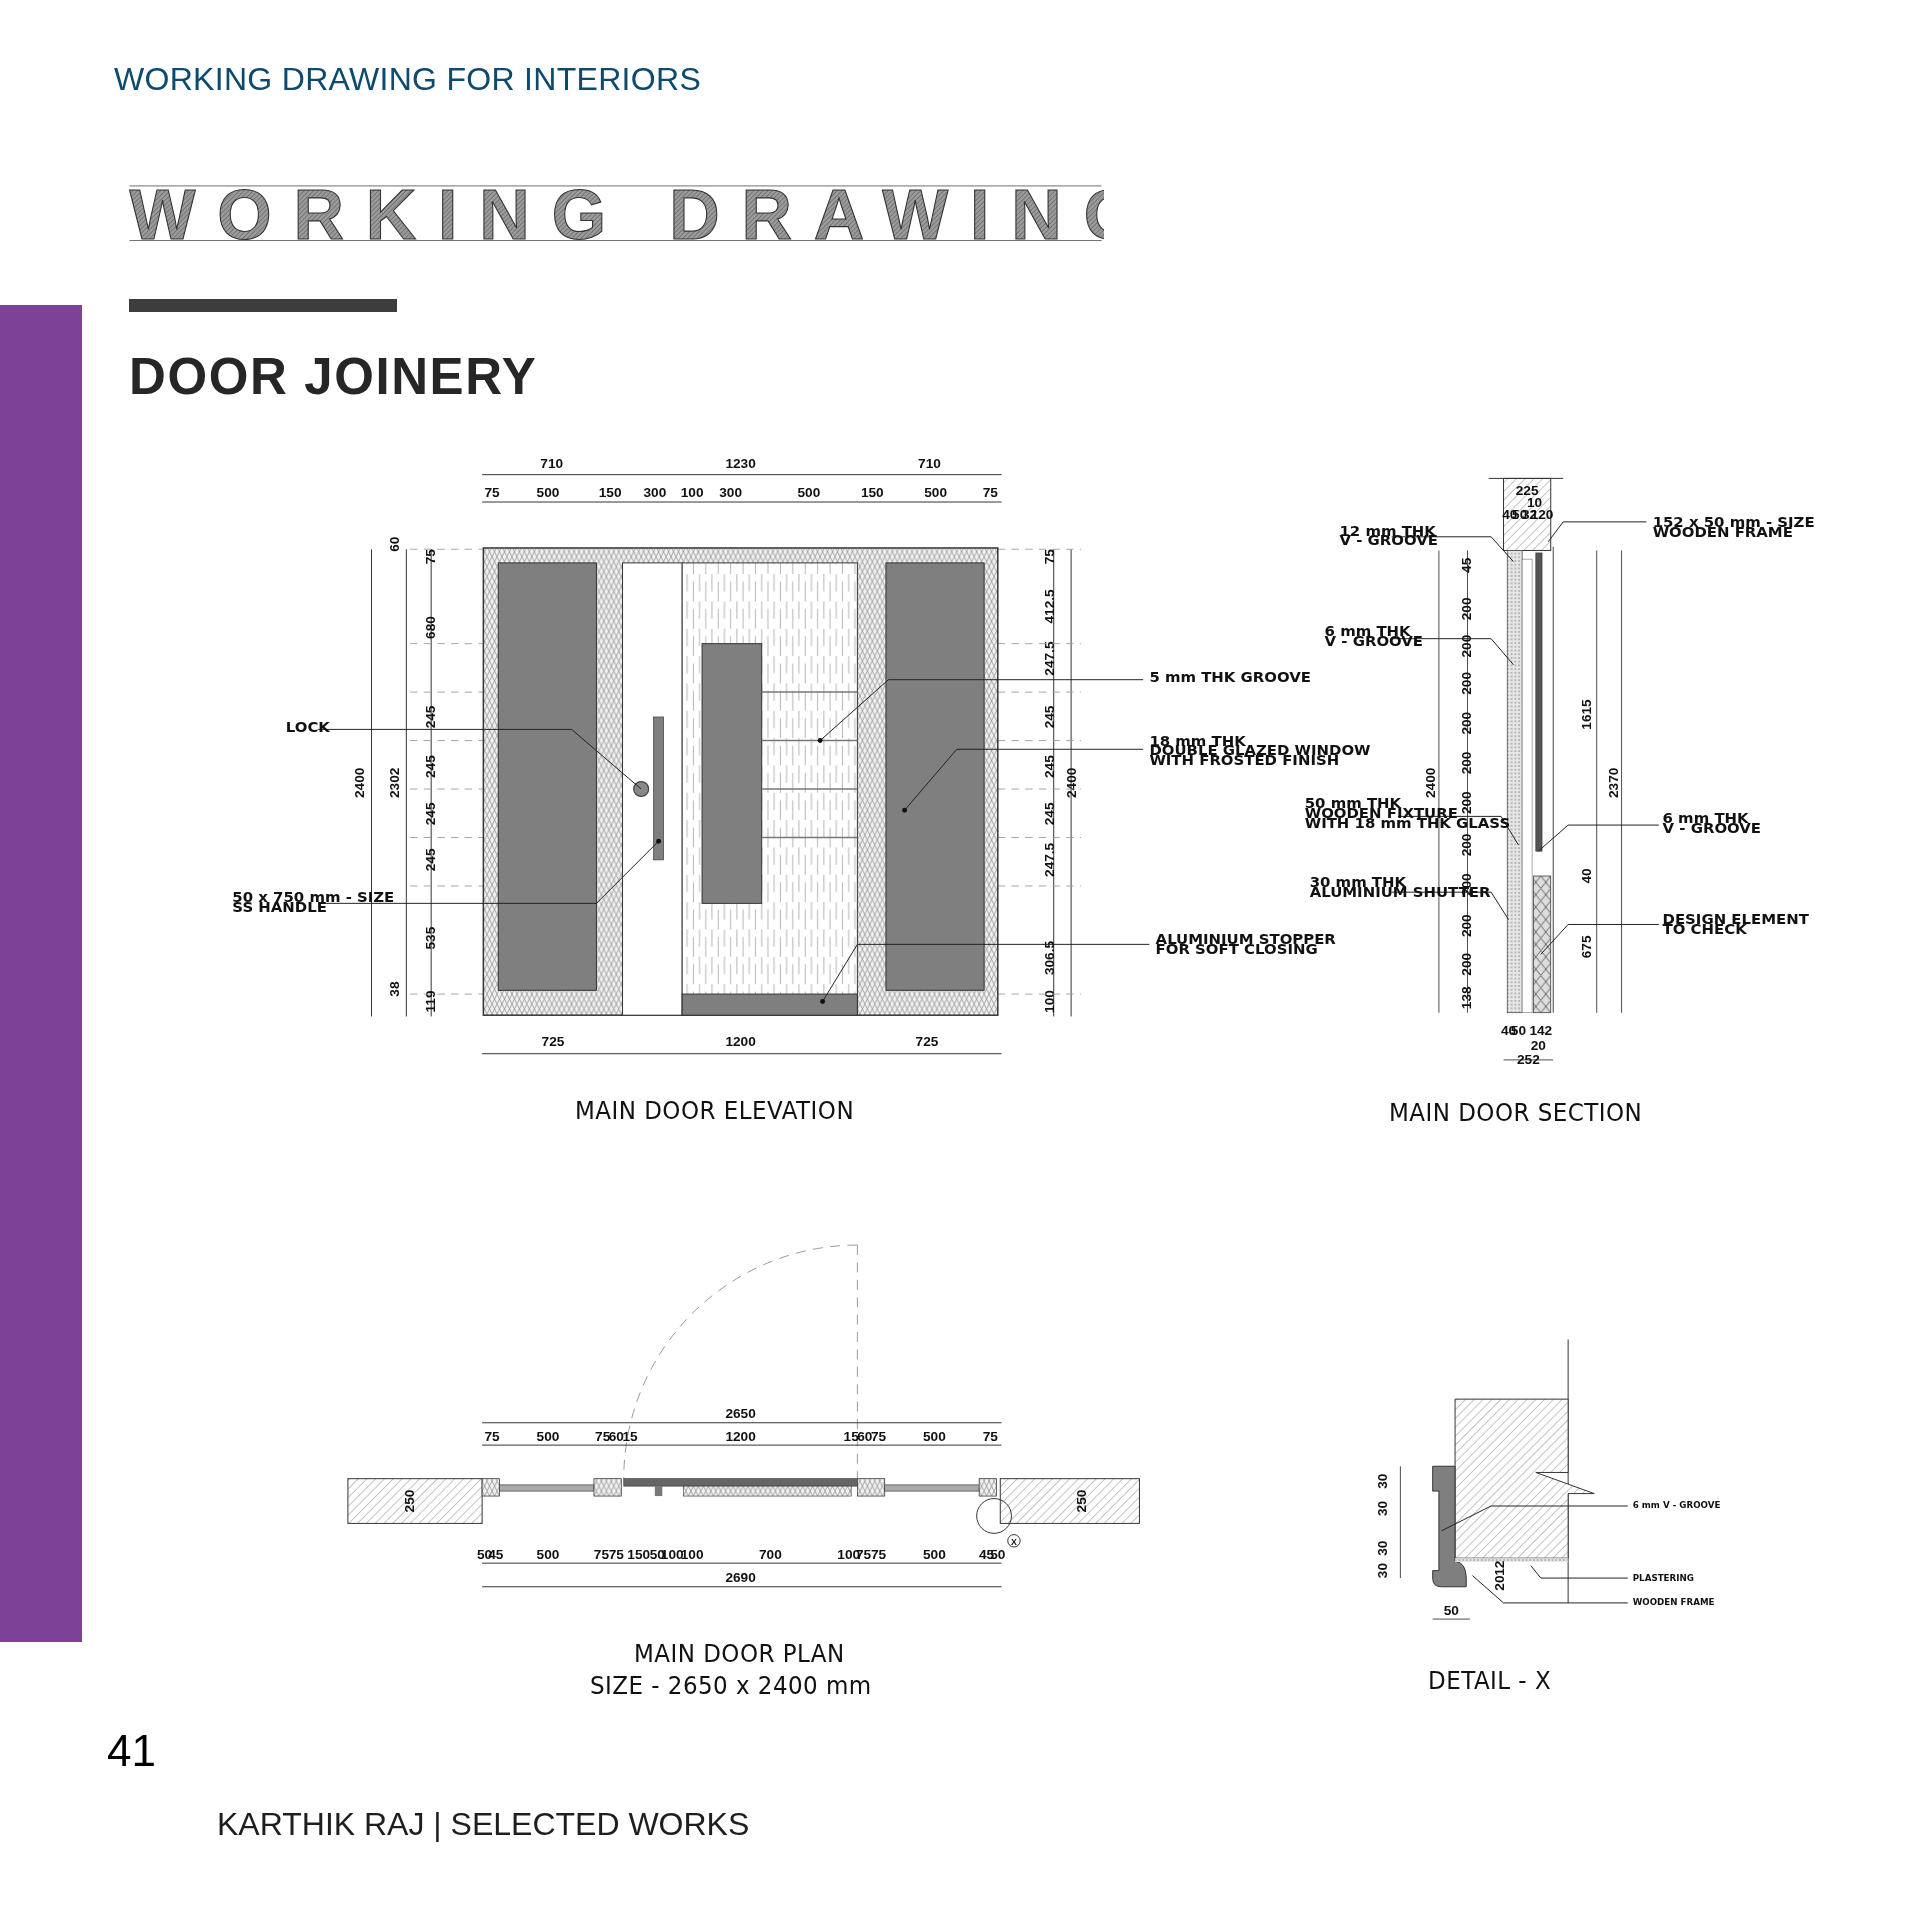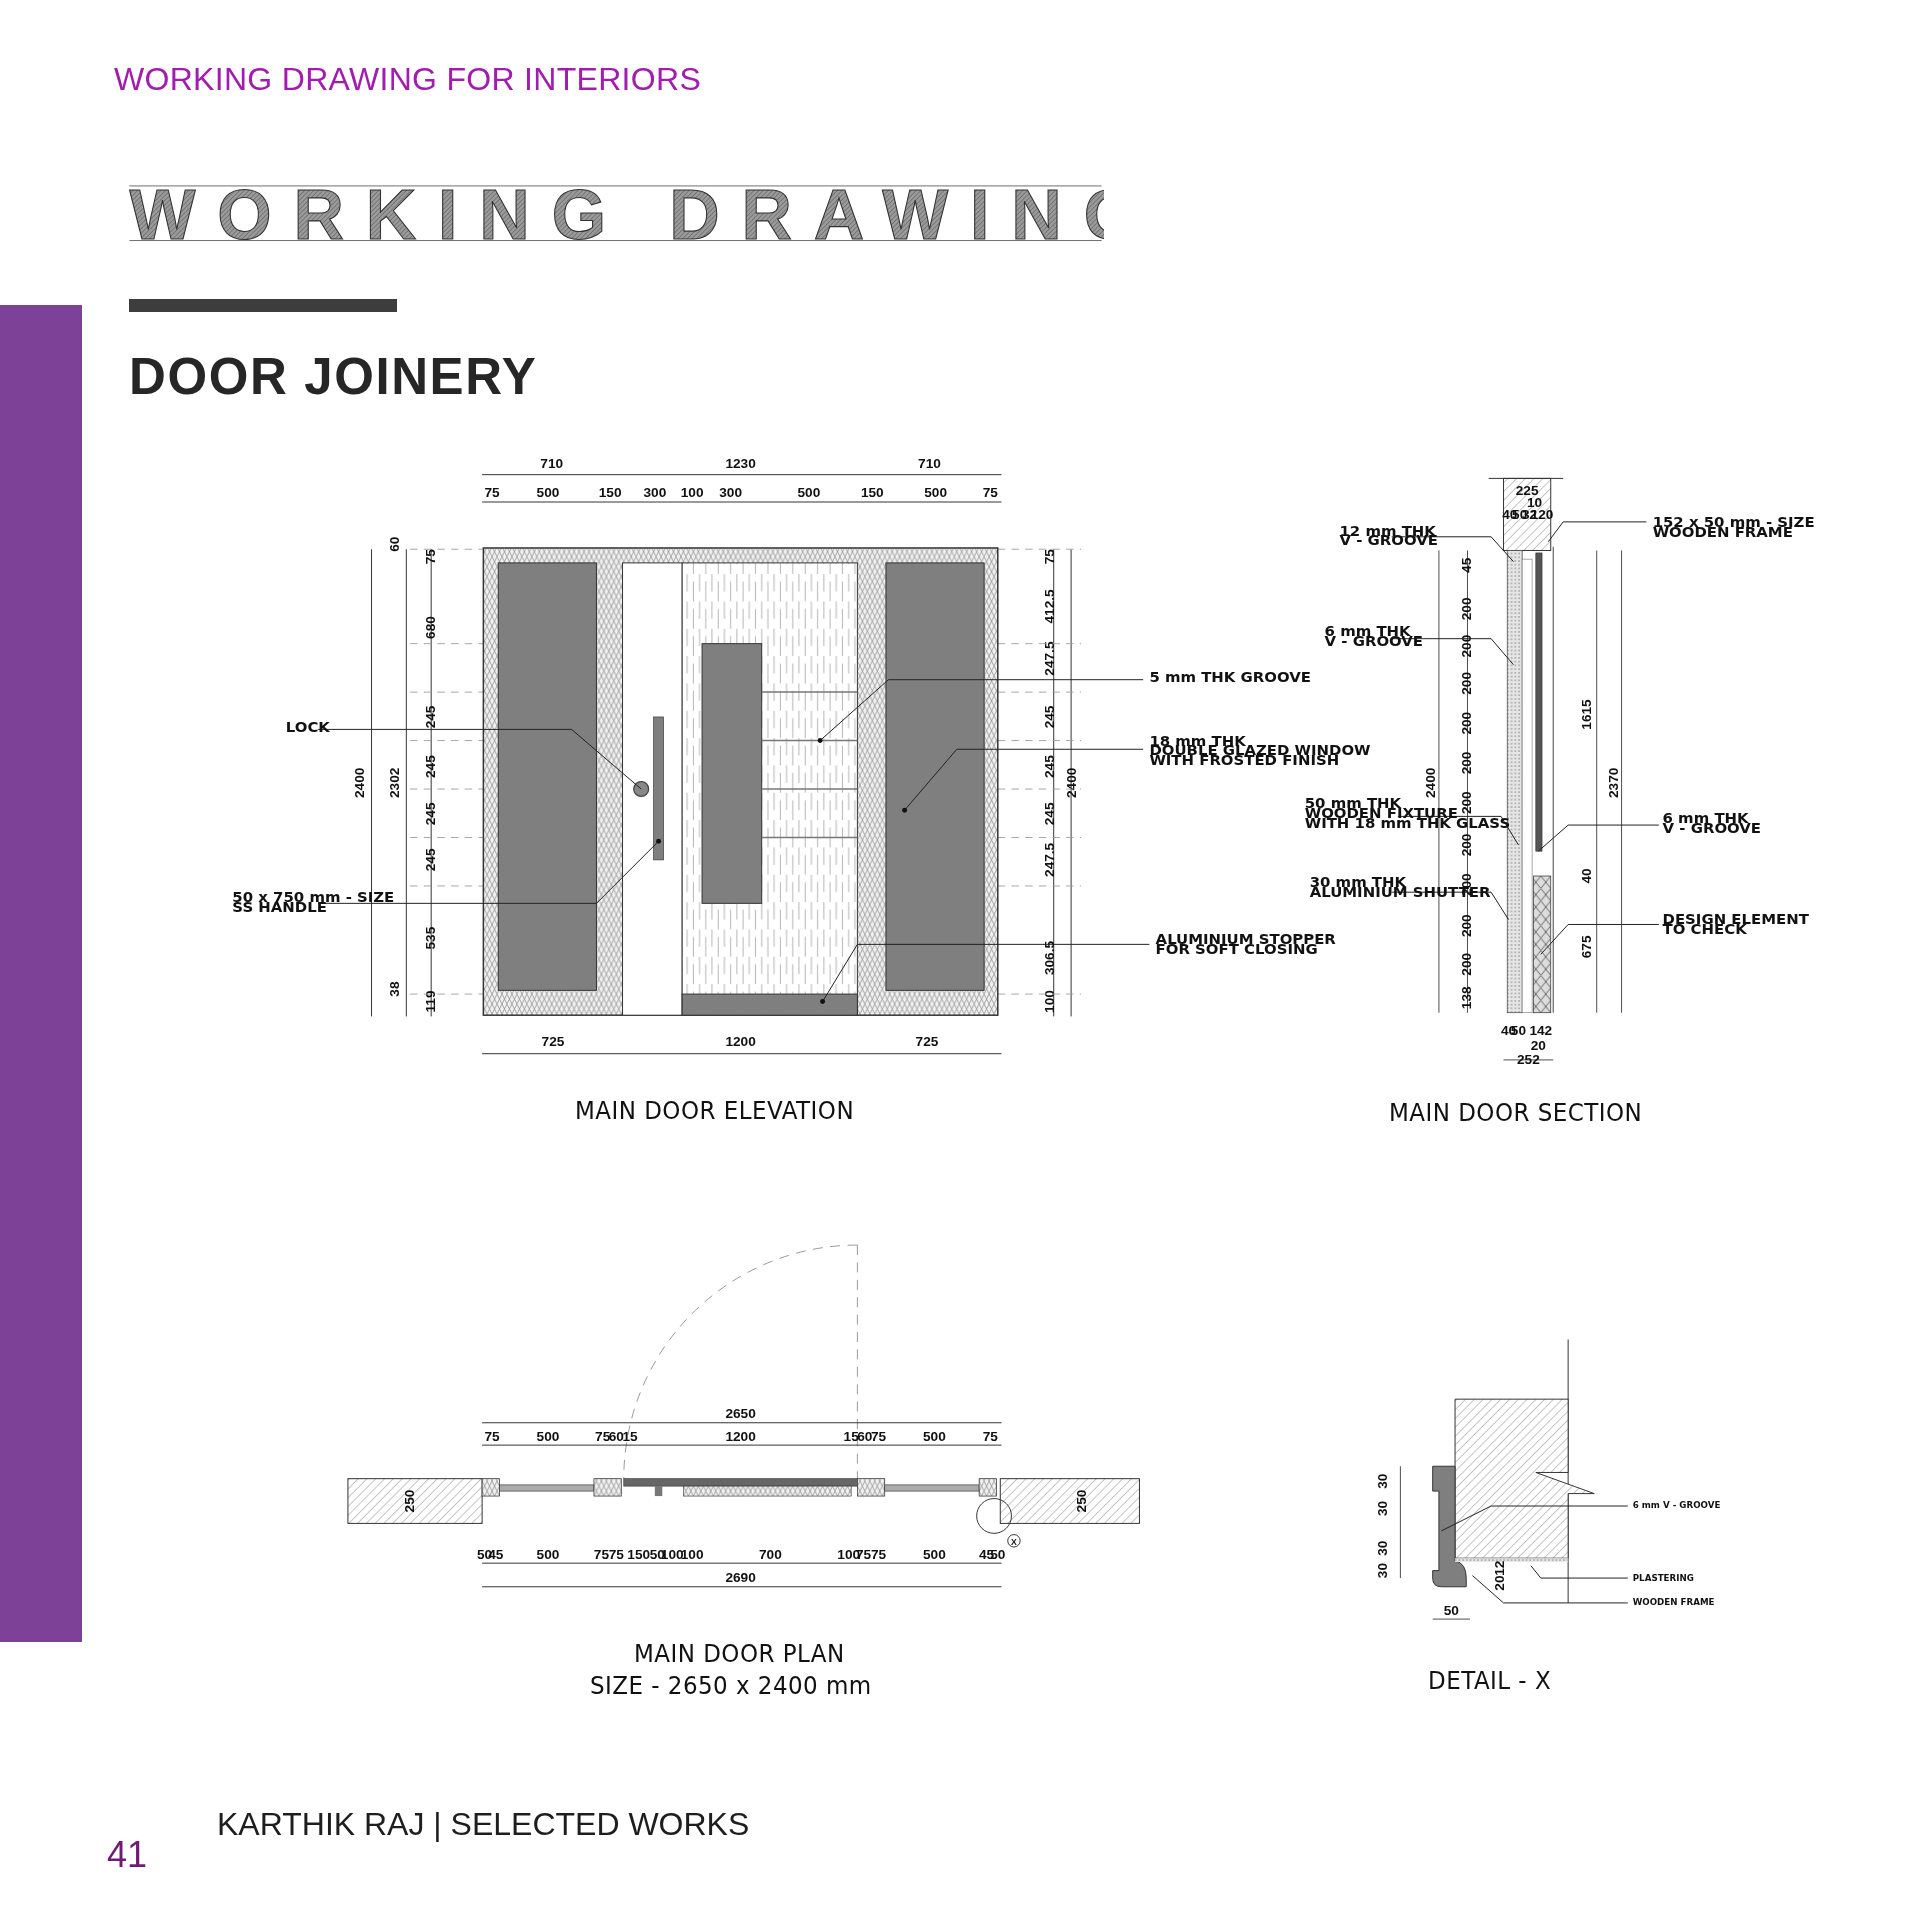--- a/index.html
+++ b/index.html
@@ -1,30 +1,30 @@
 <!DOCTYPE html>
 <html style="font-size:8.8px"><head>
 <meta charset="utf-8">
 <style>
   html,body{margin:0;padding:0;background:#ffffff;}
   body{width:1926px;height:1926px;position:relative;overflow:hidden;font-family:"Liberation Sans",sans-serif;color:#222;}
   .abs{position:absolute;}
-  #kicker{left:114px;top:61px;font-size:32px;letter-spacing:0.3px;color:#a21caf;font-weight:400;}
+  #kicker{left:114px;top:61px;font-size:32px;letter-spacing:0.3px;color:#0c4a6e;font-weight:400;}
   #title-wrap{left:127px;top:175px;width:977px;height:71px;}
   #underline-bar{left:129px;top:299px;width:268px;height:12.6px;background:#3d3d3d;}
   #purple-bar{left:0;top:305px;width:82px;height:1337px;background:#7d4197;}
   #section-title{left:129px;top:347px;font-size:51px;font-weight:700;letter-spacing:1.6px;color:#262626;text-align:center;}
   #drawings{left:0;top:0;width:1926px;height:1926px;}
   .cap{position:absolute;font-family:"DejaVu Sans",sans-serif;font-size:25px;color:#111;letter-spacing:0.5px;white-space:nowrap;transform:scaleX(0.92);transform-origin:left top;}
   #cap-elev{left:575px;top:1096px;}
   #cap-sec{left:1389px;top:1098px;}
   #cap-plan{left:634px;top:1639px;}
   #cap-plan-size{left:590px;top:1671px;}
   #cap-detail{left:1428px;top:1666px;}
-  #footer-page{left:107px;top:1834px;font-size:36px;color:#701a75;}
+  #footer-page{left:107px;top:1726px;font-size:44px;color:#000000;}
   #footer-text{left:217px;top:1806px;font-size:32px;color:#1e1e1e;}
   .note{font-family:"DejaVu Sans",sans-serif;font-size:12px;font-weight:700;fill:#111;}
   .dim{font-family:"Liberation Sans",sans-serif;font-size:11px;font-weight:700;fill:#111;}
   .big-title{font-family:"Liberation Sans",sans-serif;font-weight:700;font-size:128px;letter-spacing:40px;fill:#8a8a8a;stroke:#333;stroke-width:2px;}
 </style>
 </head>
 <body>
 
 <div class="abs" id="purple-bar"></div>
 <div class="abs" id="kicker">WORKING DRAWING FOR INTERIORS</div>

